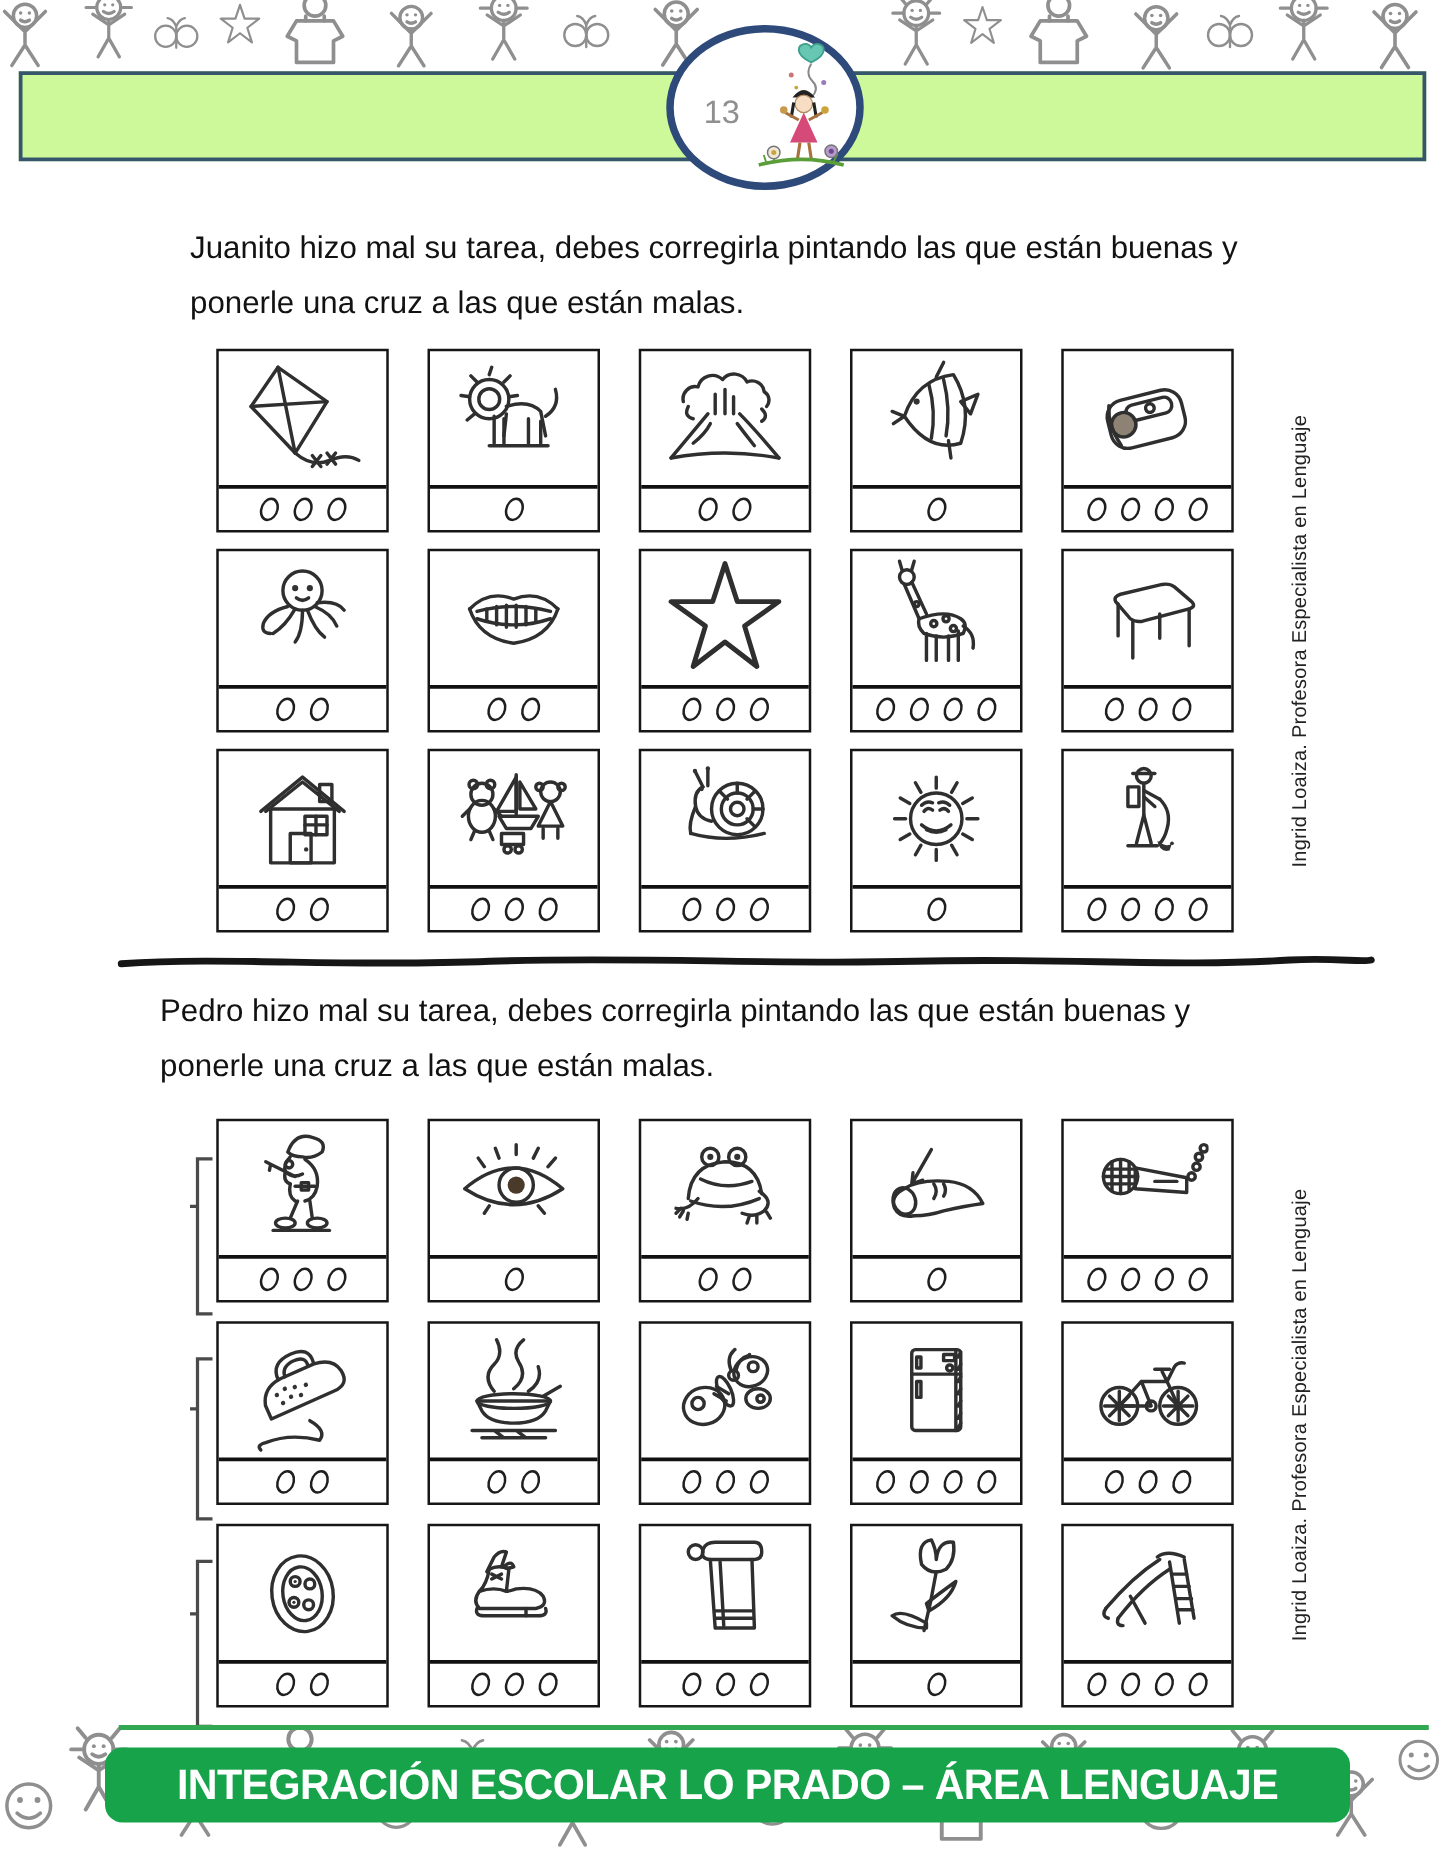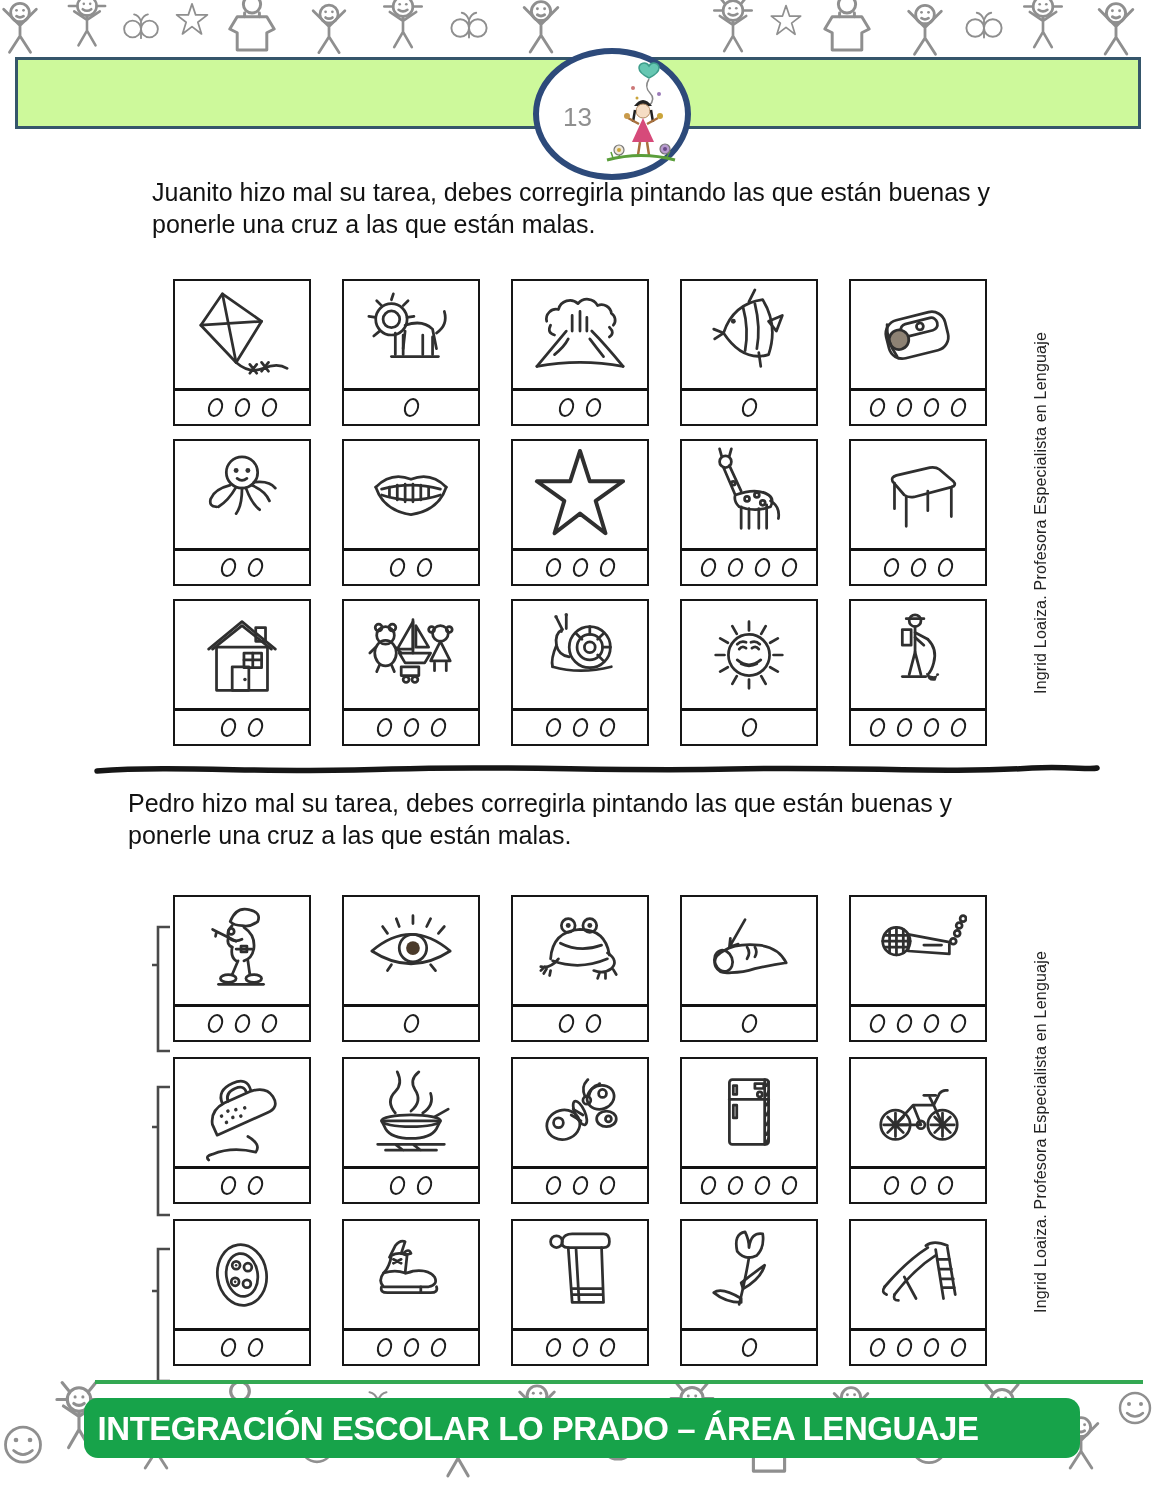--- a/index.html
+++ b/index.html
@@ -8,26 +8,26 @@
 
   
   .doodle-strip { position:absolute; left:0; width:1156px; overflow:hidden; }
   #doodles-top { top:0; height:58px; }
   #doodles-bottom { top:1372px; height:124px; }
   .doodles { stroke:#8f8f8f; fill:none; stroke-width:2.4; stroke-linecap:round; stroke-linejoin:round; }
 
   
   #header-strip { position:absolute; left:15px; top:57px; width:1126px; height:72px;
     background:#cdf99b; border:3px solid #35566b; }
-  #page-oval { position:absolute; left:533px; top:48px; width:158px; height:132px;
+  #page-oval { position:absolute; left:533px; top:20px; width:158px; height:132px;
     background:#fff; border:6px solid #2d4a7a; border-radius:50%; z-index:5; }
   #page-number { position:absolute; left:24px; top:48px; font-size:26px; color:#8f8f8f; }
   #oval-art { position:absolute; left:58px; top:4px; }
 
-  .instruction { position:absolute; width:870px; font-size:25px; line-height:32px; color:#121212; }
+  .instruction { position:absolute; width:870px; font-size:25px; line-height:44px; color:#121212; }
   #instruction-1 { left:152px; top:176px; }
   #instruction-2 { left:128px; top:787px; }
 
   .grid { position:absolute; left:173px; display:grid; grid-template-columns:repeat(5,138px); column-gap:31px; }
   #grid-1 { top:279px; row-gap:13px; }
   #grid-2 { top:895px; row-gap:15px; }
 
   .card { width:138px; border:2px solid #161616; background:#fff; }
   .card-img { height:110px; border-bottom:3px solid #111; display:flex; align-items:center; justify-content:center; overflow:hidden; }
   .pic { width:98px; height:98px; fill:none; stroke:#2f2f2f; stroke-width:2.8; stroke-linecap:round; stroke-linejoin:round; }
@@ -38,21 +38,21 @@
 
   .credit { position:absolute; left:1032px; width:30px; writing-mode:vertical-rl; transform:rotate(180deg);
     font-size:16px; letter-spacing:.2px; color:#222; text-align:center; white-space:nowrap; }
   #credit-1 { top:280px; height:465px; }
   #credit-2 { top:898px; height:468px; }
 
   .bracket { position:absolute; left:150px; }
 
   #footer-rule { position:absolute; left:95px; top:1380px; width:1048px; height:4px; background:#33a852; }
   #footer-banner { position:absolute; left:84px; top:1398px; width:996px; height:60px;
-    background:#17a34a; border-radius:14px; display:flex; align-items:center; z-index:4; }
+    background:#17a34a; border-radius:14px; display:flex; align-items:center; justify-content:center; z-index:4; }
   #footer-banner span { color:#fff; font-weight:bold; font-size:34px; letter-spacing:-0.5px;
     white-space:nowrap; transform:scaleX(0.97); }
 </style>
 </head>
 <body>
 
 <svg width="0" height="0" style="position:absolute">
   <defs>
 
     <symbol id="ic-kite" viewBox="0 0 100 100">

